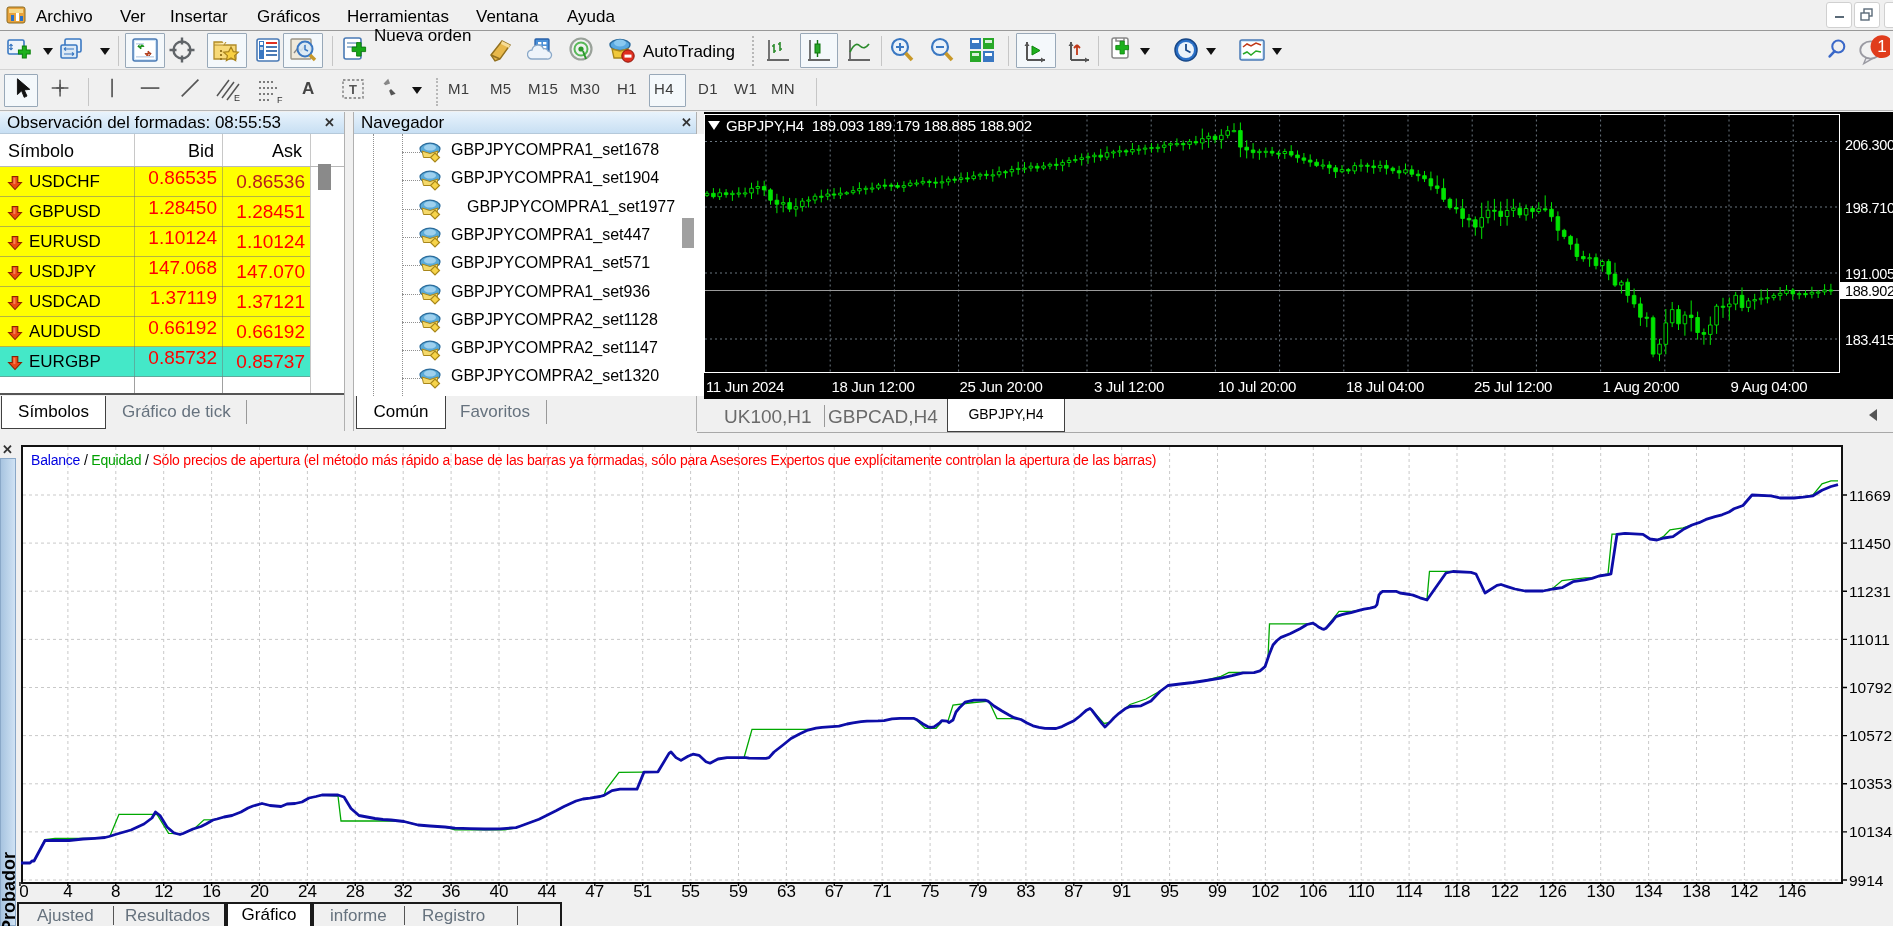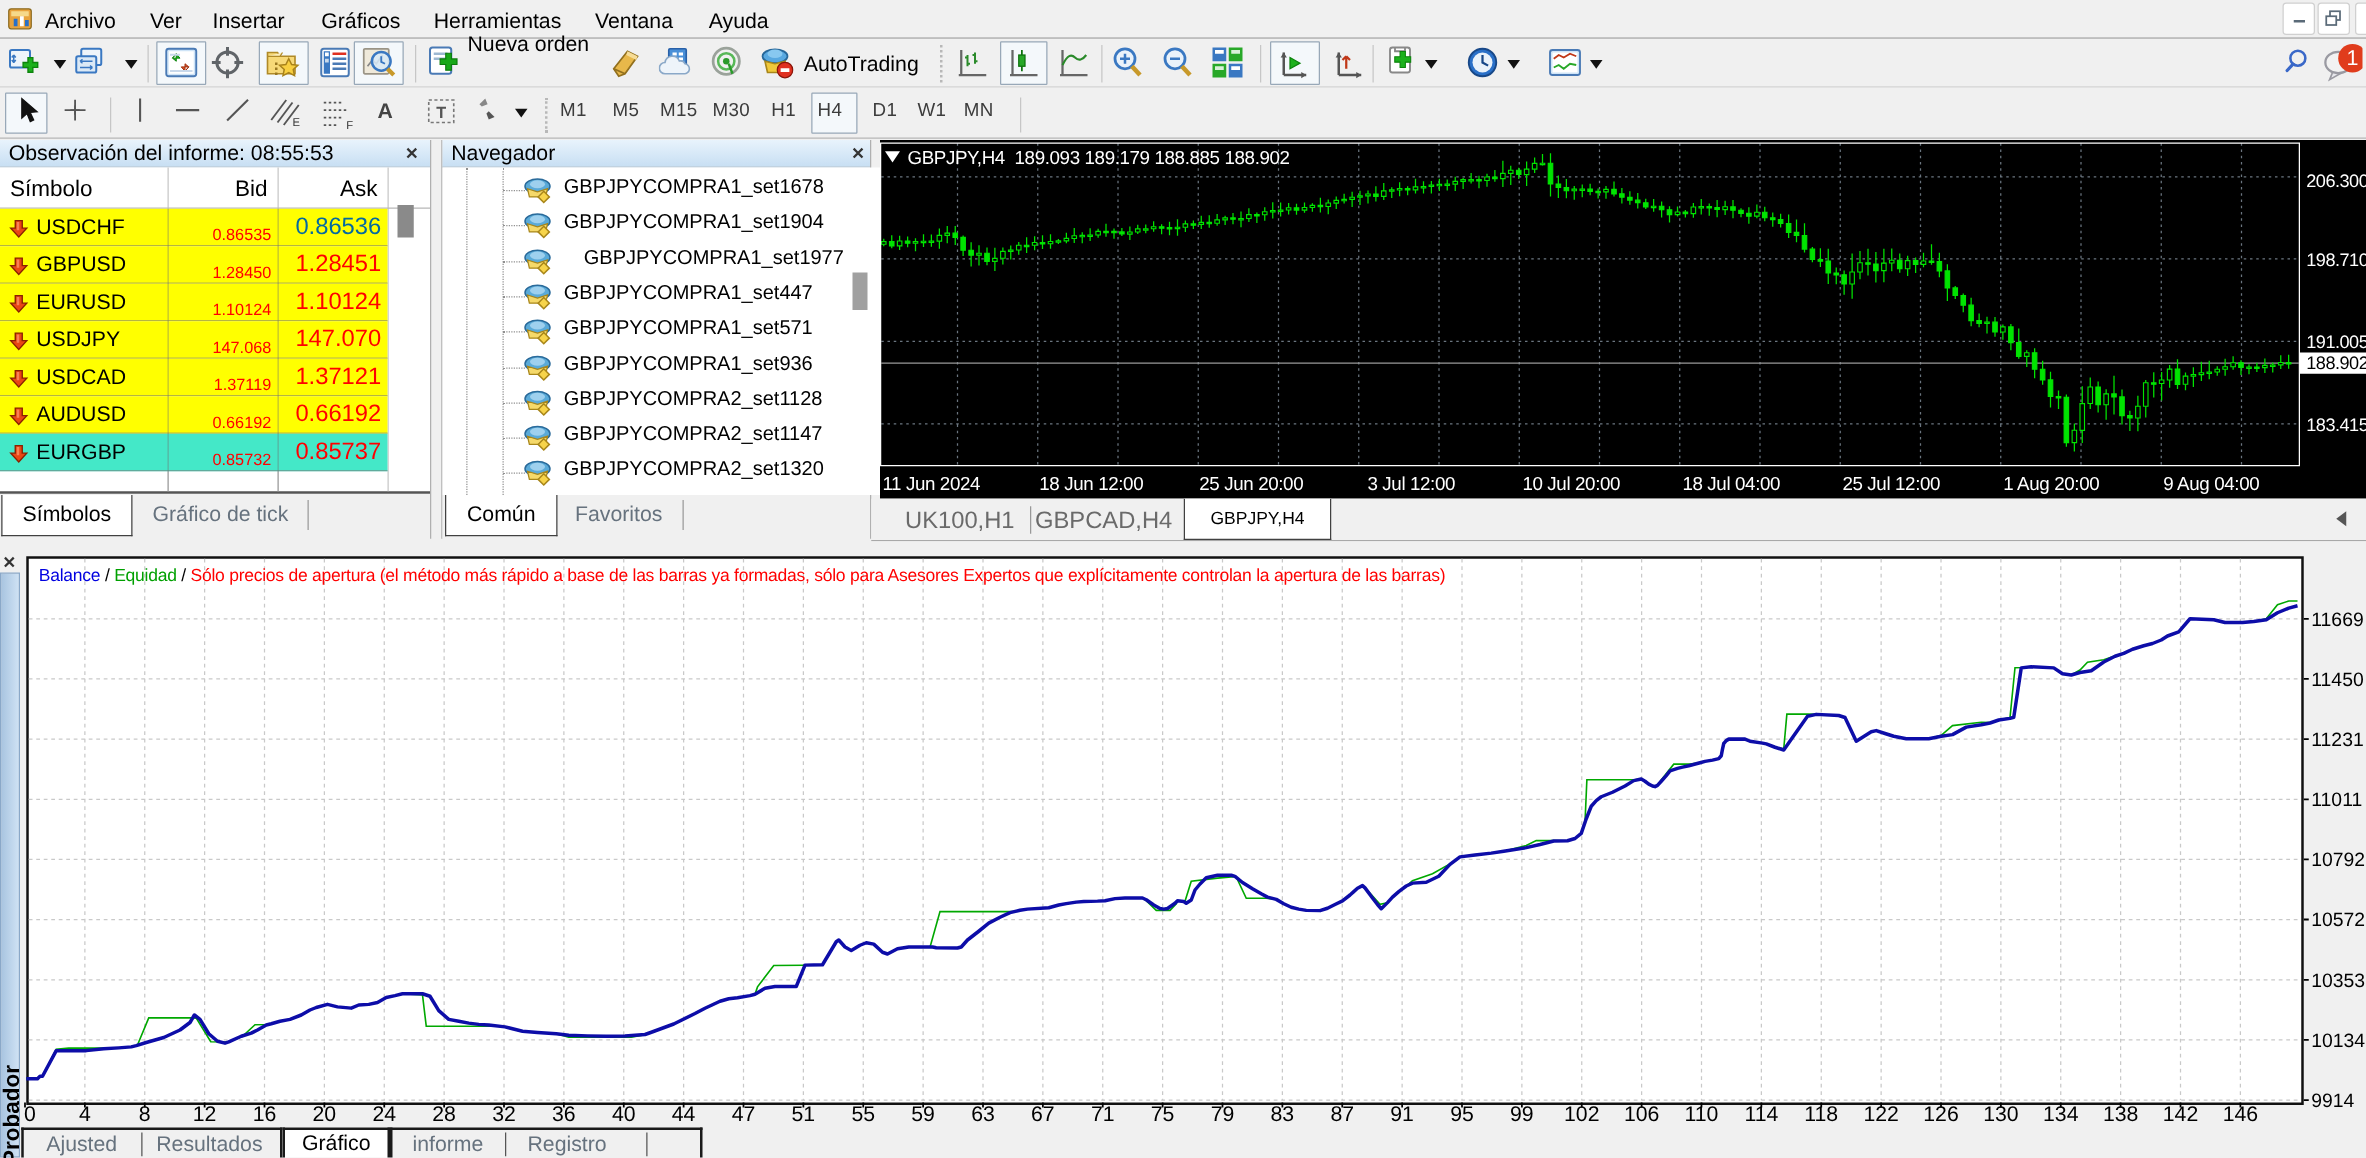--- a/index.html
+++ b/index.html
@@ -8,21 +8,21 @@
 .sep1{position:absolute;top:36px;width:1px;height:30px;background:#c6c6c6}
 .sep2{position:absolute;top:78px;width:1px;height:28px;background:#c6c6c6}
 .tf{position:absolute;top:80px;font-size:15px;color:#3c3c3c;letter-spacing:0.3px}
 .pressed{position:absolute;border:1px solid #98a8b8;background:#f4f8fb;border-radius:1px}
 .ptitle{position:absolute;left:0;right:0;top:0;height:22px;
  background:linear-gradient(#e8f3fc,#c8dff3);border-bottom:1px solid #b5c9da;
  font-size:17px;color:#000;padding-left:7px;line-height:21px;white-space:nowrap}
 .px{position:absolute;top:4px;font-size:13px;font-weight:bold;color:#333;line-height:13px}
 .mwrow{position:absolute;left:0;width:310px;height:30px}
 .mwsym{position:absolute;left:29px;top:5px;font-size:17px;color:#000}
-.mwb{position:absolute;font-size:13px;color:#f00;right:93px;top:13px}
+.mwb{position:absolute;font-size:19px;color:#f00;right:93px;top:0}
 .mwa{position:absolute;font-size:19px;color:#f00;right:5px;top:4px}
 .navit{position:absolute;left:450px;font-size:16px;color:#000;white-space:nowrap}
 .tab{position:absolute;font-size:17px;color:#66727e;white-space:nowrap}
 .tabact{position:absolute;background:#fff;border:1px solid #404040;font-size:17px;
  color:#000;text-align:center;white-space:nowrap}
 .ctab{position:absolute;top:7px;font-size:19px;color:#6a6a6a;white-space:nowrap}
 </style></head><body>
 <div class="abs" style="left:0;top:0;width:1893px;height:31px;background:#f0f0f0;border-bottom:1px solid #989898"></div>
 <svg class="abs" style="left:6px;top:4px" width="24" height="24" viewBox="0 0 24 24">
 <rect x="1" y="3" width="18" height="16" rx="2" fill="#e8a33d" stroke="#8a6a20"></rect>
@@ -256,38 +256,38 @@
 <span class="tf" style="left:490px">M5</span>
 <span class="tf" style="left:528px">M15</span>
 <span class="tf" style="left:570px">M30</span>
 <span class="tf" style="left:617px">H1</span>
 <span class="tf" style="left:654px">H4</span>
 <span class="tf" style="left:698px">D1</span>
 <span class="tf" style="left:734px">W1</span>
 <span class="tf" style="left:771px">MN</span>
 <div class="sep2" style="left:816px"></div>
 <div class="abs" style="left:0;top:112px;width:345px;height:319px;background:#f0f0f0;border-right:1px solid #b0b0b0">
-    <div class="ptitle">Observación del informe: 08:55:53</div>
+    <div class="ptitle">Observación del formadas: 08:55:53</div>
     <div class="px" style="left:324px">✕</div>
     <div class="abs" style="left:0;top:22px;width:344px;height:261px;background:#fff;border-bottom:2px solid #555">
       <span class="abs" style="left:8px;top:7px;font-size:18px">Símbolo</span>
       <span class="abs" style="left:188px;top:7px;font-size:18px">Bid</span>
       <span class="abs" style="left:272px;top:7px;font-size:18px">Ask</span>
       <div class="abs" style="left:134px;top:0;width:1px;height:259px;background:#c8c8c8"></div>
       <div class="abs" style="left:222px;top:0;width:1px;height:259px;background:#c8c8c8"></div>
       <div class="abs" style="left:310px;top:0;width:1px;height:259px;background:#c8c8c8"></div>
       <div class="abs" style="left:0;top:32px;width:344px;height:1px;background:#b8b8b8"></div>
       <div class="mwrow" style="top:33px;background:#ffff00;border-bottom:1px solid rgba(120,120,120,0.55)">
         <svg class="abs" style="left:7px;top:8px" width="16" height="16" viewBox="0 0 16 16">
 <path d="M5.2 1.5h5.6v6h3.6L8 14.5 1.6 7.5h3.6z" fill="#e84614" stroke="#8a2000" stroke-width="1.1"></path>
 <path d="M6.4 2.6h2v6.5h-2z" fill="#ff9a70" opacity="0.7"></path>
         </svg>
         <span class="mwsym">USDCHF</span>
         <span class="mwb" style="color:#f00">0.86535</span>
-        <span class="mwa" style="color:#0369a1">0.86536</span>
+        <span class="mwa" style="color:#b91c1c">0.86536</span>
       </div>
       <div class="mwrow" style="top:63px;background:#ffff00;border-bottom:1px solid rgba(120,120,120,0.55)">
         <svg class="abs" style="left:7px;top:8px" width="16" height="16" viewBox="0 0 16 16">
 <path d="M5.2 1.5h5.6v6h3.6L8 14.5 1.6 7.5h3.6z" fill="#e84614" stroke="#8a2000" stroke-width="1.1"></path>
 <path d="M6.4 2.6h2v6.5h-2z" fill="#ff9a70" opacity="0.7"></path>
         </svg>
         <span class="mwsym">GBPUSD</span>
         <span class="mwb" style="color:#f00">1.28450</span>
         <span class="mwa" style="color:#f00">1.28451</span>
       </div>

